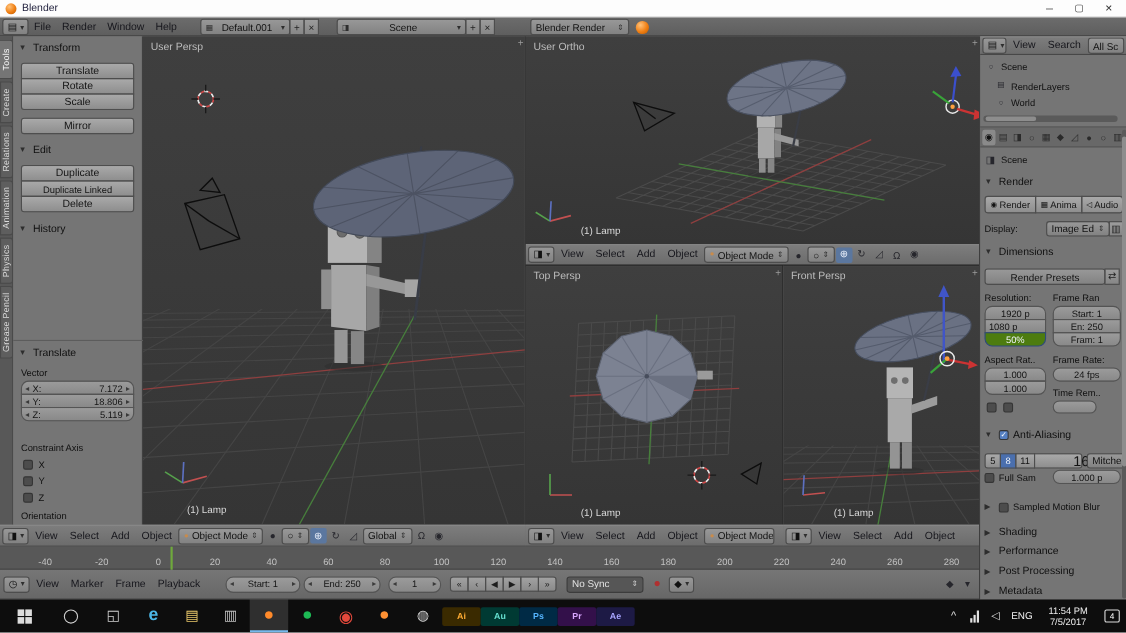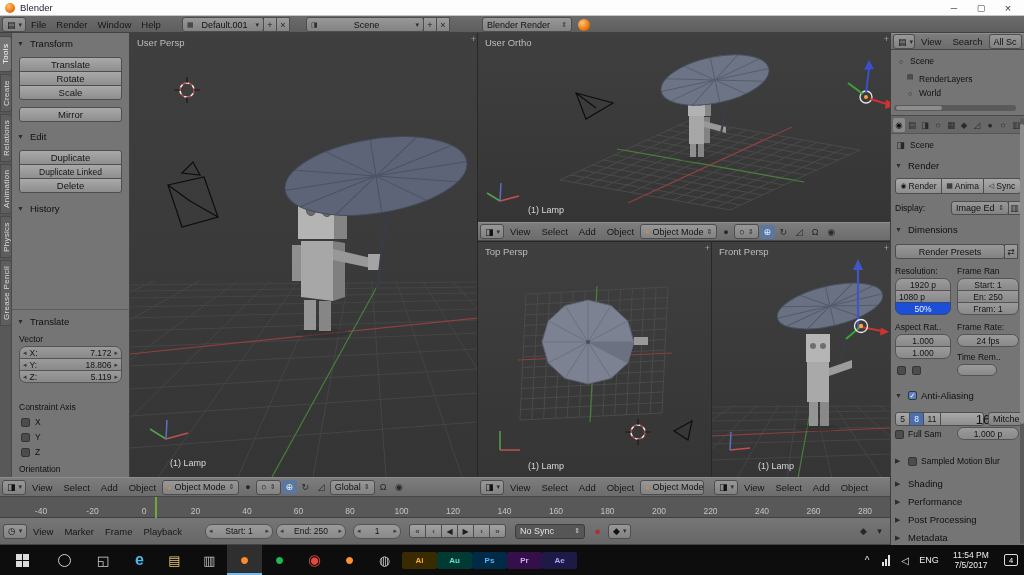--- a/index.html
+++ b/index.html
@@ -11,21 +11,21 @@
   .dd{height:15px;background:linear-gradient(#989898,#828282);border:1px solid #4d4d4d;border-radius:3px;display:inline-flex;align-items:center;gap:3px;padding:0 4px;font-size:9px;color:#111;white-space:nowrap;}
   .dd.dark{background:#565656;color:#e3e3e3;border-color:#3c3c3c;}
   .dd .ar{font-size:7px;color:#2e2e2e;}
   .dd.dark .ar{color:#cfcfcf;}
   .sq{width:14px;height:15px;margin-left:-1px;background:linear-gradient(#9c9c9c,#868686);border:1px solid #4d4d4d;display:inline-flex;align-items:center;justify-content:center;font-size:9px;color:#222;}
   .ib{width:15px;height:14px;display:inline-flex;align-items:center;justify-content:center;font-size:9px;color:#26262c;}
   .ib.active{background:#5b779f;border-radius:2px;color:#e8eefa;}
   .btn{background:linear-gradient(#a9a9a9,#8e8e8e);border:1px solid #4e4e4e;color:#141414;display:flex;align-items:center;justify-content:center;font-size:9.5px;border-radius:3px;}
   .fieldp{background:linear-gradient(#9b9b9b,#898989);border:1px solid #545454;display:flex;align-items:center;font-size:8.5px;color:#141414;padding:0 3px;border-radius:7px;}
   .fieldp .stp{font-size:7px;color:#3a3a3a;}
-  .fieldp.blue{background:#1d4ed8;color:#f0f4fb;border-color:#2e4a7a;}
+  .fieldp.blue{background:#4d7c0f;color:#f0f4fb;border-color:#2e4a7a;}
   .phdr{display:flex;align-items:center;gap:4px;font-size:9.5px;color:#0f0f0f;}
   .tri{font-size:7px;color:#2d2d2d;width:9px;display:inline-block;}
   .lbl{font-size:8.5px;color:#101010;white-space:nowrap;}
   .cb{width:9px;height:9px;background:#4c4c4c;border:1px solid #353535;border-radius:2px;flex:none;}
   .cb.on{background:#5680c2;display:flex;align-items:center;justify-content:center;color:#fff;font-size:7px;line-height:1;}
   .vhdr{background:linear-gradient(#7d7d7d,#6c6c6c);border-top:1px solid #8d8d8d;border-bottom:1px solid #474747;display:flex;align-items:center;gap:1px;padding:0 2px;overflow:hidden;}
   .vp{background:linear-gradient(#3f3f3f,#353535);overflow:hidden;}
   .vplabel{position:absolute;left:7px;top:4px;font-size:9.5px;color:#bdbdbd;}
   .lamp{position:absolute;font-size:9px;color:#d8d8d8;}
   .vplus{position:absolute;right:1px;top:1px;font-size:9px;color:#9c9c9c;}
@@ -605,21 +605,21 @@
         <span class="btn" style="width:47px;height:16px;border-radius:3px 0 0 3px;gap:2px;font-size:8.5px;">
             <span style="font-size:7px;">◉</span>
             <span>Render</span>
           </span>
         <span class="btn" style="width:43px;height:16px;border-radius:0;margin-left:-1px;gap:2px;font-size:8.5px;">
             <span style="font-size:7px;">▦</span>
             <span>Anima</span>
           </span>
         <span class="btn" style="width:38px;height:16px;border-radius:0 3px 3px 0;margin-left:-1px;gap:2px;font-size:8.5px;">
             <span style="font-size:7px;">◁</span>
-            <span>Sync</span>
+            <span>Audio</span>
           </span>
       </div>
       <div class="abs flex" style="left:4px;top:85px;width:126px;justify-content:space-between;">
         <span class="lbl">Display:</span>
         <span class="flex">
           <span class="dd" style="width:58px;justify-content:space-between;height:14px;">
               <span>Image Ed</span>
               <span class="ar">⇕</span>
             </span>
           <span class="sq" style="height:14px;width:13px;">▥</span>

